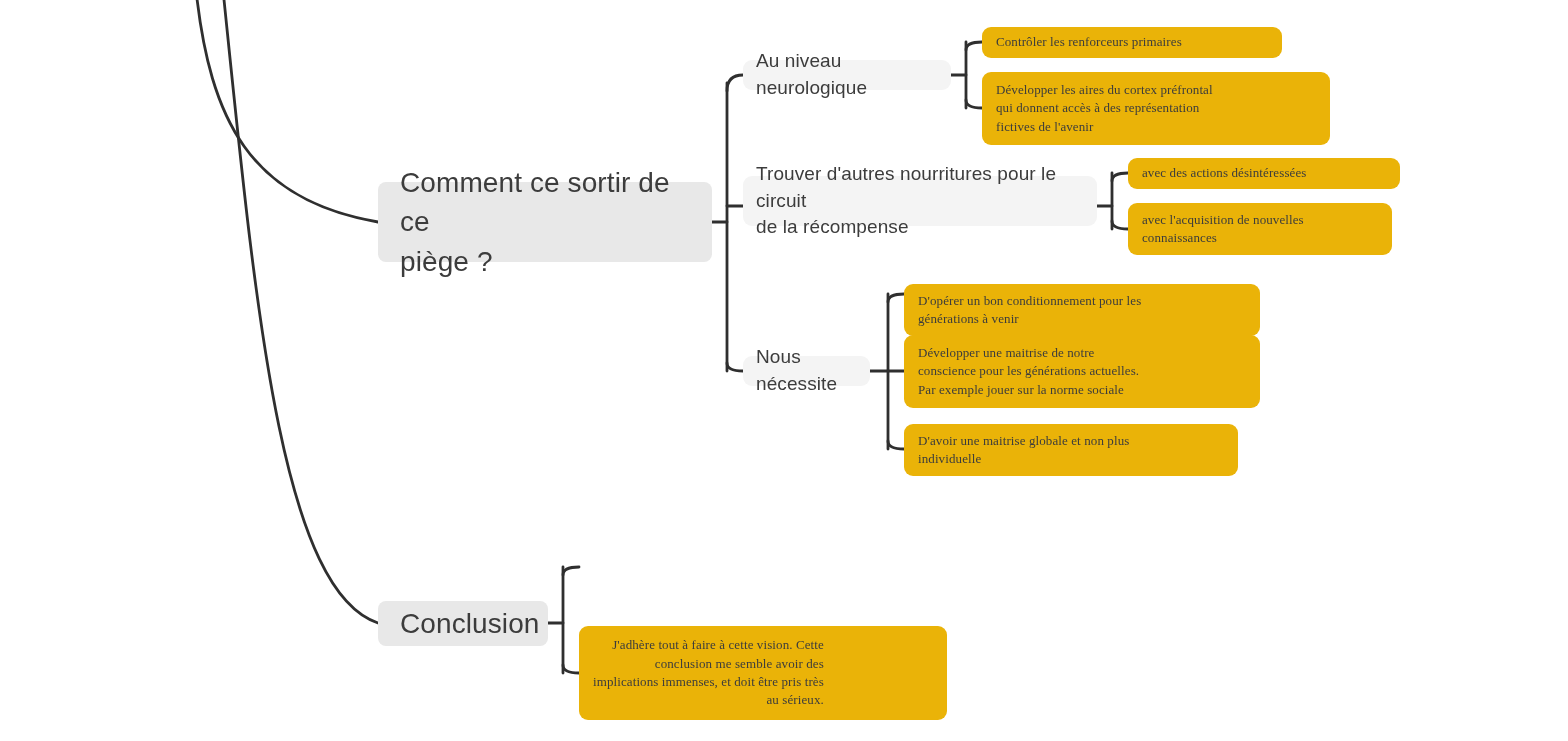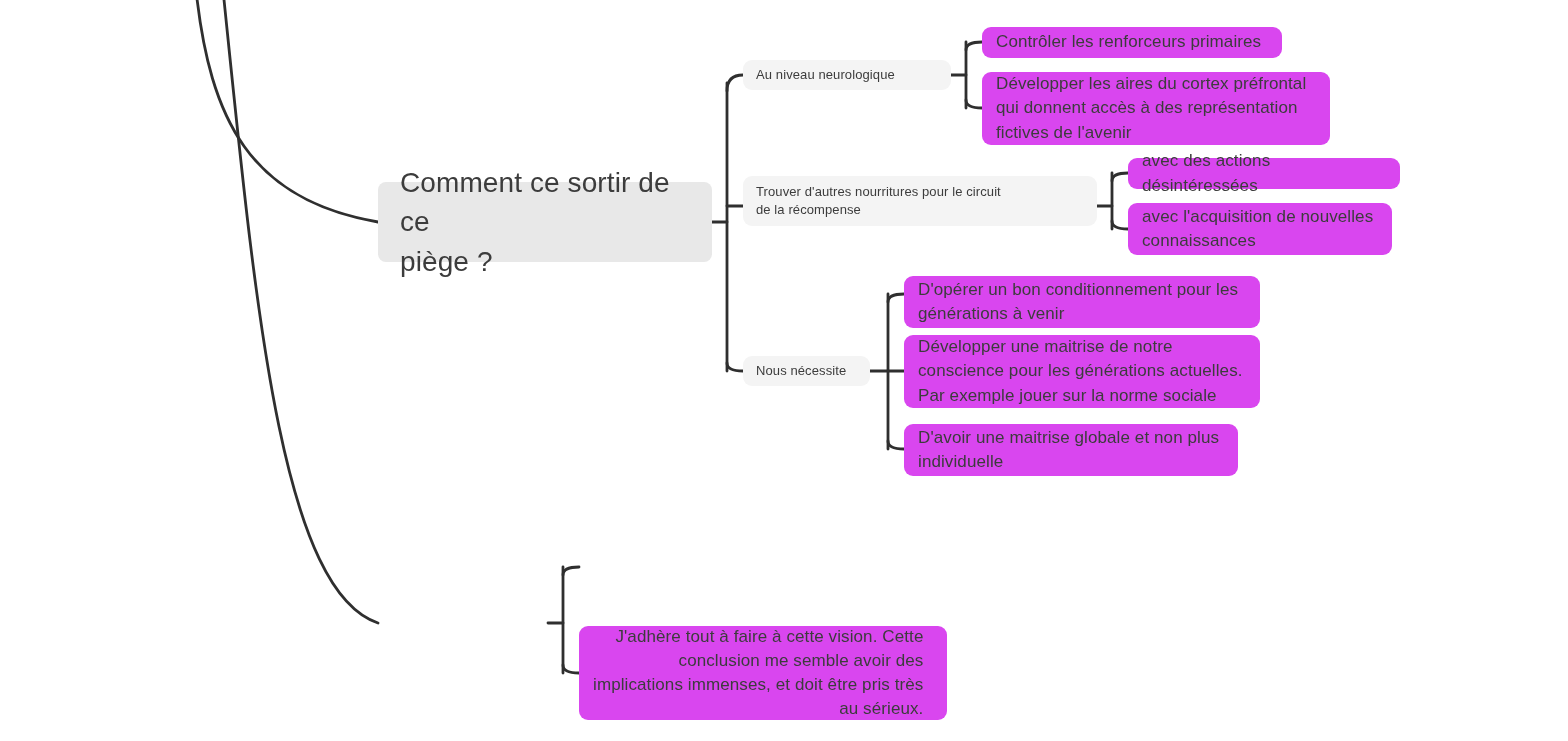--- a/index.html
+++ b/index.html
@@ -44,27 +44,28 @@
   }
   .node.root-level {
     background: #e8e8e8;
     border-radius: 8px;
     font-size: 28px;
     line-height: 1.40;
     padding: 12px 22px;
   }
   .node.mid {
     background: #f4f4f4;
-    font-size: 13px;
+    font-size: 19px;
     padding: 8px 13px;
   }
   .node.leaf {
-    background: #d946ef;
-    font-size: 17px;
+    background: #eab308;
+    font-size: 13px;
     padding: 9px 14px;
+    font-family: Liberation Serif, serif;
   }
 </style>
 </head>
 <body>
 
 <div id="mindmap">
 
   <svg class="edges" viewBox="0 0 1568 741" xmlns="http://www.w3.org/2000/svg">
     <g fill="none" stroke="#2f2f2f" stroke-width="2.8" stroke-linecap="round" stroke-linejoin="round">
 
@@ -115,30 +116,31 @@
   <div class="node mid" style="left:743px; top:176px; width:354px; height:50px;">Trouver d'autres nourritures pour le circuit
 de la récompense</div>
 
   <div class="node leaf" style="left:1128px; top:158px; width:272px; height:31px;">avec des actions désintéressées</div>
 
   <div class="node leaf" style="left:1128px; top:203px; width:264px; height:52px;">avec l'acquisition de nouvelles
 connaissances</div>
 
   <div class="node mid" style="left:743px; top:356px; width:127px; height:30px;">Nous nécessite</div>
 
-  <div class="node leaf" style="left:904px; top:276px; width:356px; height:52px;">D'opérer un bon conditionnement pour les
+  <div class="node leaf" style="left:904px; top:284px; width:356px; height:52px;">D'opérer un bon conditionnement pour les
 générations à venir</div>
 
   <div class="node leaf" style="left:904px; top:424px; width:334px; height:52px;">D'avoir une maitrise globale et non plus
 individuelle</div>
 
   <div class="node leaf" style="left:904px; top:335px; width:356px; height:73px;">Développer une maitrise de notre
 conscience pour les générations actuelles.
 Par exemple jouer sur la norme sociale</div>
 
+  <div class="node root-level" style="left:378px; top:601px; width:170px; height:45px;">Conclusion</div>
 
 
   <div class="node leaf" style="left:579px; top:626px; width:368px; height:94px;text-align:right;">J'adhère tout à faire à cette vision. Cette
 conclusion me semble avoir des
 implications immenses, et doit être pris très
 au sérieux.</div>
 
 </div>
 
 </body></html>

